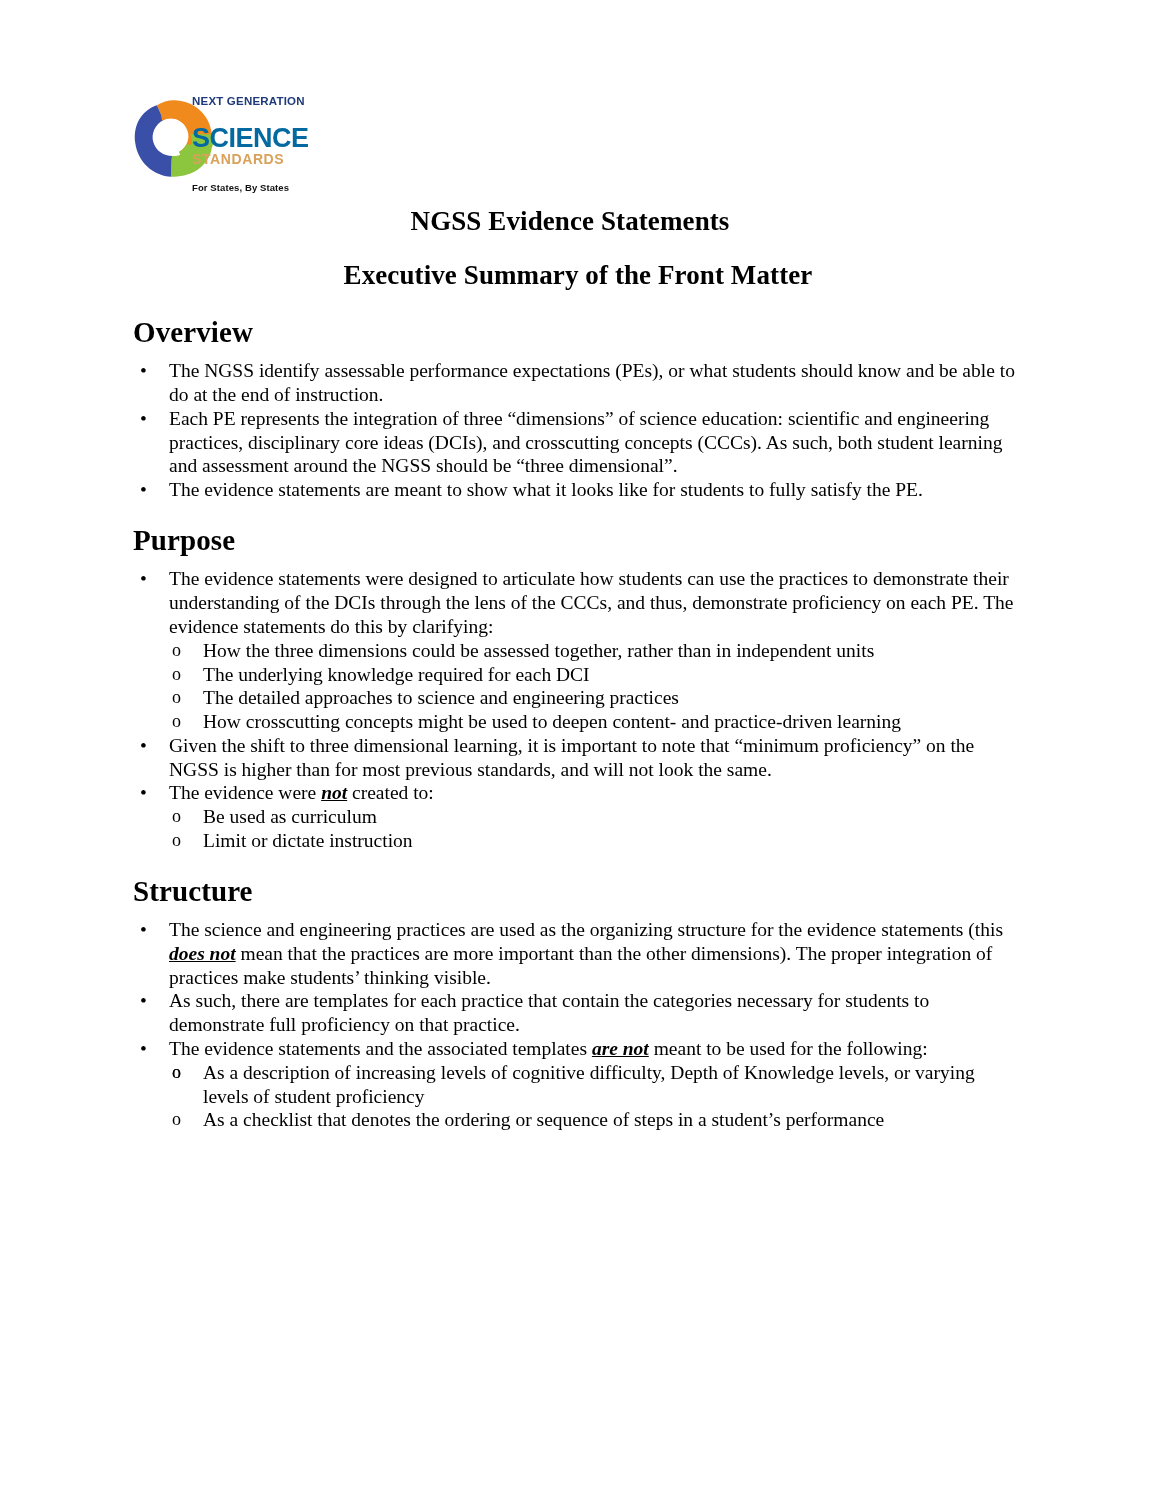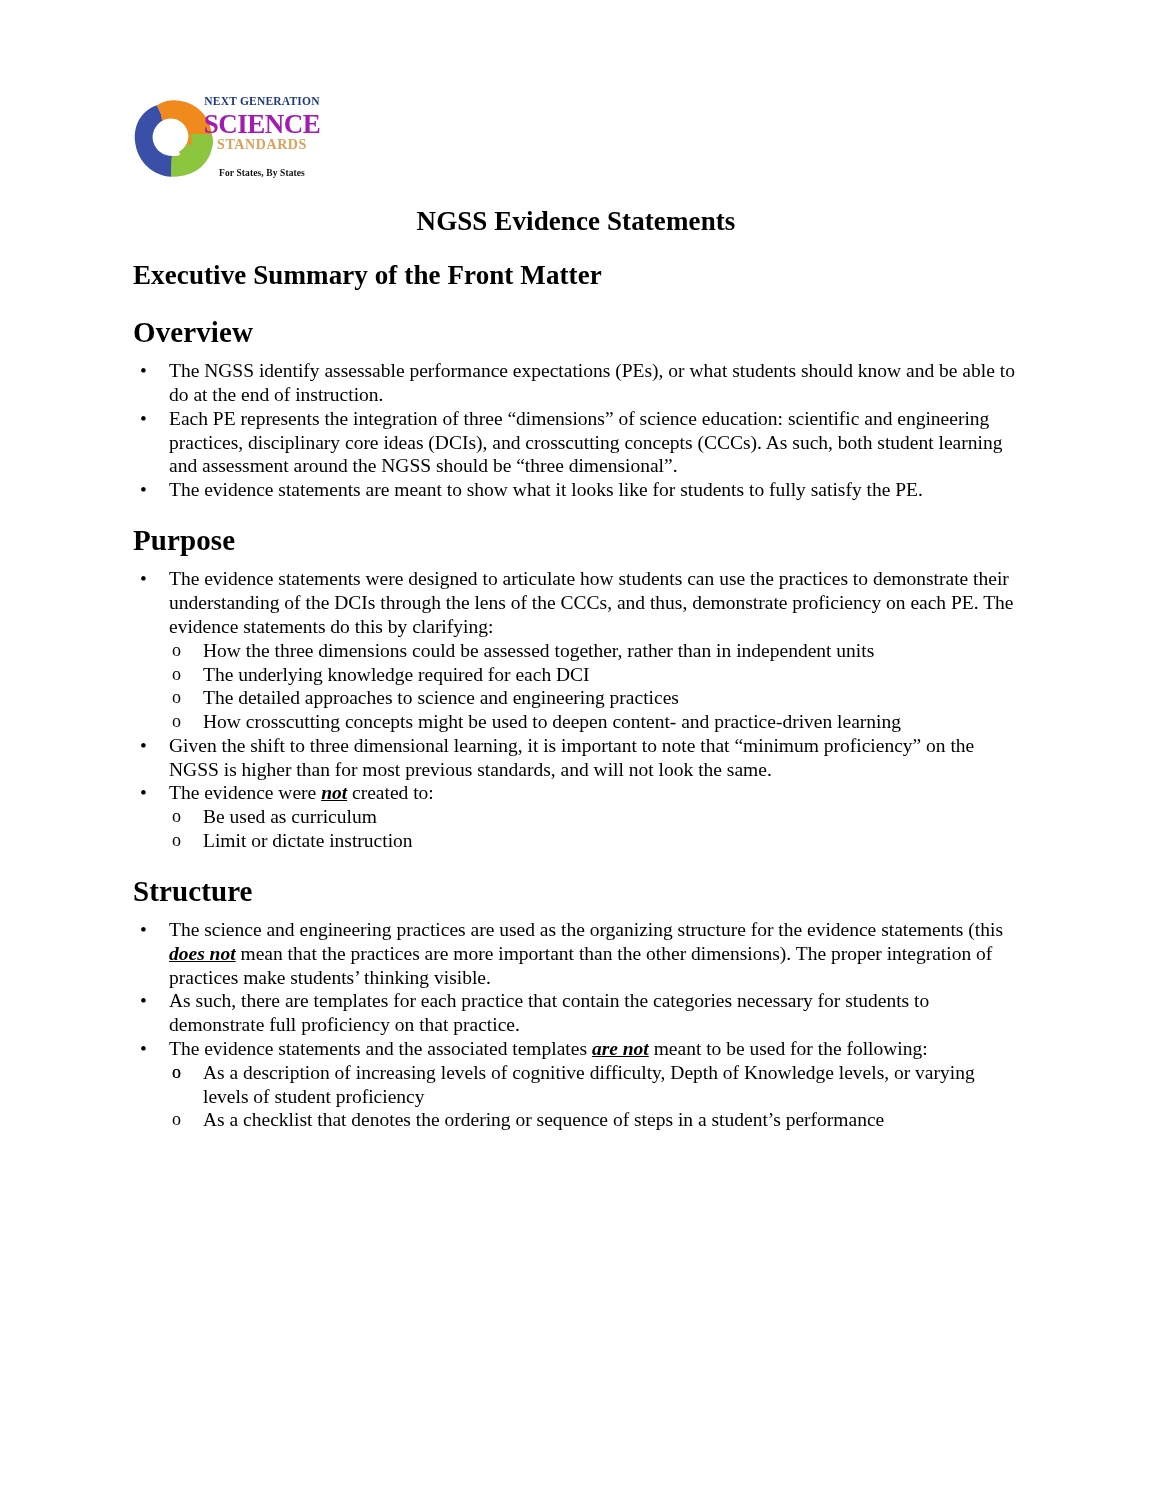--- a/index.html
+++ b/index.html
@@ -35,38 +35,37 @@
     left: 0;
     top: 2px;
     width: 86px;
     height: 88px;
   }
   .logo-text {
     position: absolute;
     left: 61px;
     top: 4px;
     width: 140px;
-    font-family: Liberation Serif, serif;
+    font-family: Liberation Sans, sans-serif;
     line-height: 1;
-    text-align: center;
   }
   .logo-line1 {
     font-size: 11.5px;
     font-weight: bold;
     letter-spacing: 0.2px;
     color: #1f3a7a;
     display: block;
   }
   .logo-line2 {
     font-size: 27px;
     font-weight: bold;
     letter-spacing: -0.5px;
-    color: #a21caf;
-    display: block;
-    margin-top: 4px;
+    color: #0369a1;
+    display: block;
+    margin-top: 18px;
     line-height: 0.95;
   }
   .logo-line3 {
     font-size: 14px;
     font-weight: bold;
     letter-spacing: 0.6px;
     color: #d9a15a;
     display: block;
     margin-top: 1px;
   }
@@ -75,34 +74,34 @@
     font-weight: bold;
     color: #111111;
     display: block;
     margin-top: 17px;
     letter-spacing: 0.1px;
   }
 
   
   .doc-title {
     position: absolute;
-    left: 131px;
+    left: 125px;
     top: 206px;
     width: 890px;
     text-align: center;
     font-size: 27px;
     font-weight: bold;
     letter-spacing: 0.1px;
   }
   .doc-subtitle {
     position: absolute;
     left: 133px;
     top: 260px;
     width: 890px;
-    text-align: left;
+    text-align: center;
     font-size: 27px;
     font-weight: bold;
     letter-spacing: 0.1px;
   }
 
   
   .content {
     position: absolute;
     left: 133px;
     top: 316px;

